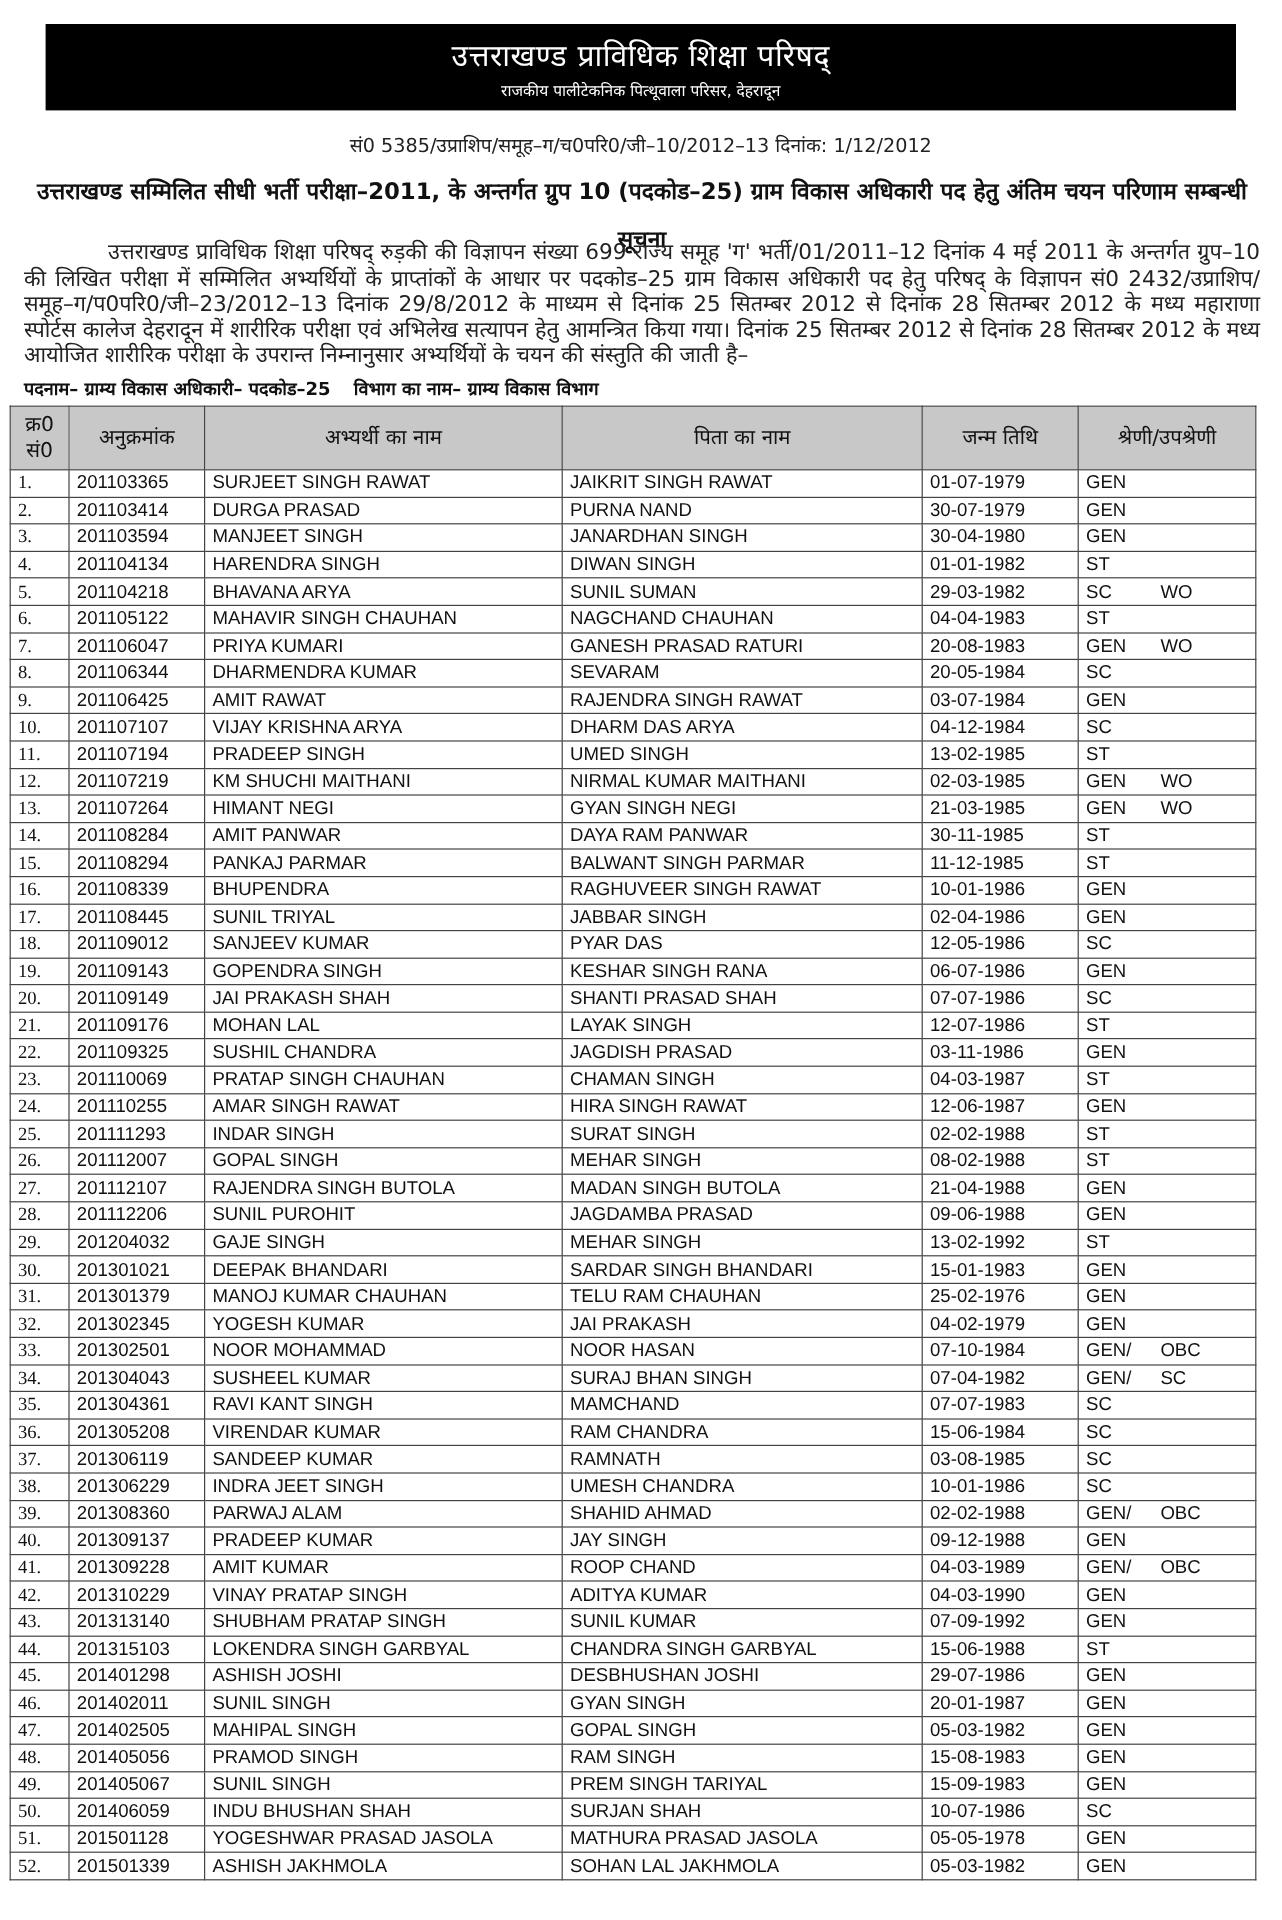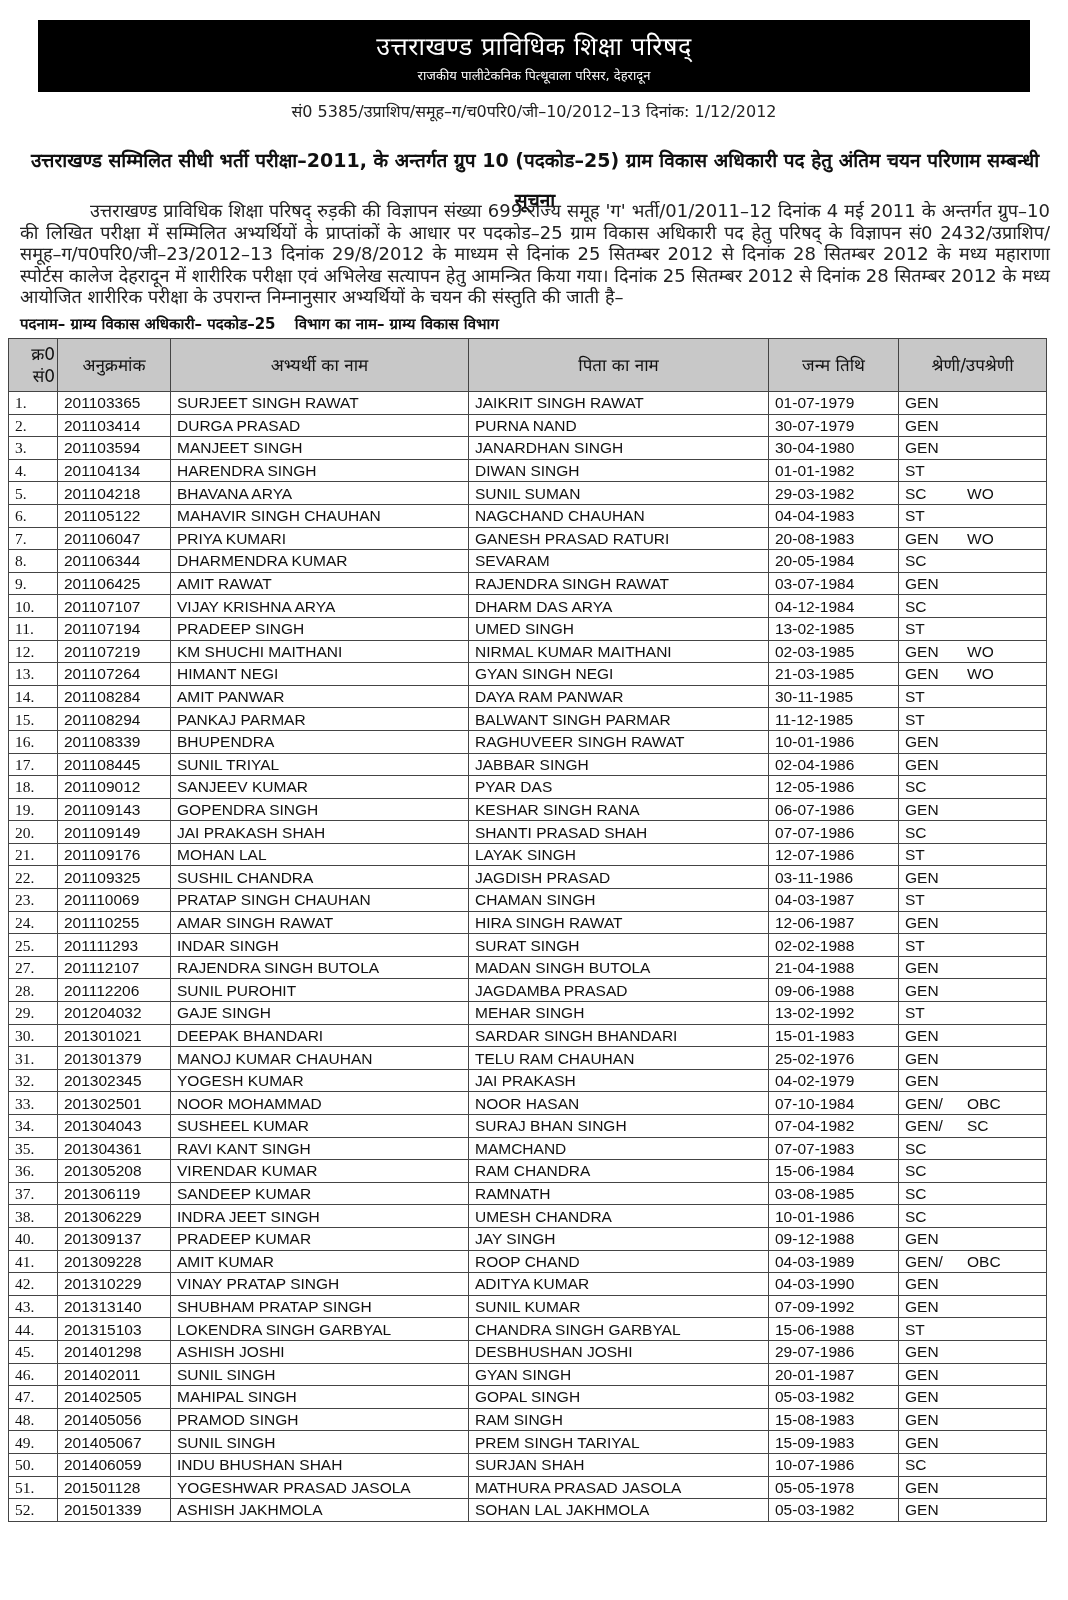--- a/index.html
+++ b/index.html
@@ -1,20 +1,20 @@
 <!DOCTYPE html>
 <html><head>
 <meta charset="utf-8">
 <style>
   html, body { margin:0; padding:0; background:#ffffff; }
   body { width:1068px; height:1600px; overflow:hidden; position:relative; font-family:"Liberation Sans", sans-serif; color:#111; }
   .banner { position:absolute; left:38px; top:20px; width:992px; height:72px; background:#000; color:#fff; text-align:center; }
   .banner .t1 { font-family:"DejaVu Sans", sans-serif; font-size:25px; padding-top:8px; letter-spacing:0.5px; }
   .banner .t2 { font-family:"DejaVu Sans", sans-serif; font-size:13px; margin-top:4px; }
-  .refline { position:absolute; left:0; width:1068px; top:100px; text-align:center; font-family:"DejaVu Sans", sans-serif; font-size:16px; color:#222; }
+  .refline { position:absolute; left:0; width:1068px; top:110px; text-align:center; font-family:"DejaVu Sans", sans-serif; font-size:16px; color:#222; }
   .title { position:absolute; left:20px; width:1030px; top:140px; text-align:center; font-family:"DejaVu Sans", sans-serif; font-weight:bold; font-size:19px; line-height:40px; }
   .para { position:absolute; left:20px; width:1030px; top:200px; font-family:"DejaVu Sans", sans-serif; font-size:18px; line-height:21.5px; text-align:justify; color:#222; }
   .para .indent { display:inline-block; width:70px; }
   .postline { position:absolute; left:20px; top:313px; font-family:"DejaVu Sans", sans-serif; font-weight:bold; font-size:15px; }
   .postline span { margin-right:14px; }
   table.res { position:absolute; left:8px; top:338px; width:1038px; border-collapse:collapse; table-layout:fixed; }
   table.res th, table.res td { border:1px solid #444; padding:0 6px; white-space:nowrap; overflow:hidden; }
   table.res th { background:#c8c8c8; height:52px; font-family:"DejaVu Sans", sans-serif; font-weight:normal; font-size:17px; text-align:center; line-height:22px; }
   table.res td { height:21.6px; font-size:15.5px; line-height:21px; }
   td.sn { font-family:"Liberation Serif", serif; font-size:16px; }
@@ -45,21 +45,21 @@
   <colgroup>
     <col style="width:49px">
     <col style="width:113px">
     <col style="width:298px">
     <col style="width:300px">
     <col style="width:130px">
     <col style="width:148px">
   </colgroup>
   <thead>
     <tr>
-      <th style="padding:0 2px;white-space:normal;line-height:22px;text-align:right;">क्र0 सं0</th>
+      <th style="padding:0 2px;white-space:normal;line-height:22px;">क्र0 सं0</th>
       <th>अनुक्रमांक</th>
       <th>अभ्यर्थी का नाम</th>
       <th>पिता का नाम</th>
       <th>जन्म तिथि</th>
       <th>श्रेणी/उपश्रेणी</th>
     </tr>
   </thead>
   <tbody id="tbody">
       <tr>
         <td class="sn">1.</td>
@@ -255,20 +255,28 @@
       </tr>
       <tr>
         <td class="sn">25.</td>
         <td class="roll">201111293</td>
         <td>INDAR SINGH</td>
         <td>SURAT SINGH</td>
         <td>02-02-1988</td>
         <td><span class="cat">ST</span><span class="sub"></span></td>
       </tr>
       <tr>
+        <td class="sn">26.</td>
+        <td class="roll">201112007</td>
+        <td>GOPAL SINGH</td>
+        <td>MEHAR SINGH</td>
+        <td>08-02-1988</td>
+        <td><span class="cat">ST</span><span class="sub"></span></td>
+      </tr>
+      <tr>
         <td class="sn">27.</td>
         <td class="roll">201112107</td>
         <td>RAJENDRA SINGH BUTOLA</td>
         <td>MADAN SINGH BUTOLA</td>
         <td>21-04-1988</td>
         <td><span class="cat">GEN</span><span class="sub"></span></td>
       </tr>
       <tr>
         <td class="sn">28.</td>
         <td class="roll">201112206</td>
@@ -351,20 +359,28 @@
       </tr>
       <tr>
         <td class="sn">38.</td>
         <td class="roll">201306229</td>
         <td>INDRA JEET SINGH</td>
         <td>UMESH CHANDRA</td>
         <td>10-01-1986</td>
         <td><span class="cat">SC</span><span class="sub"></span></td>
       </tr>
       <tr>
+        <td class="sn">39.</td>
+        <td class="roll">201308360</td>
+        <td>PARWAJ ALAM</td>
+        <td>SHAHID AHMAD</td>
+        <td>02-02-1988</td>
+        <td><span class="cat">GEN/</span><span class="sub">OBC</span></td>
+      </tr>
+      <tr>
         <td class="sn">40.</td>
         <td class="roll">201309137</td>
         <td>PRADEEP KUMAR</td>
         <td>JAY SINGH</td>
         <td>09-12-1988</td>
         <td><span class="cat">GEN</span><span class="sub"></span></td>
       </tr>
       <tr>
         <td class="sn">41.</td>
         <td class="roll">201309228</td>

